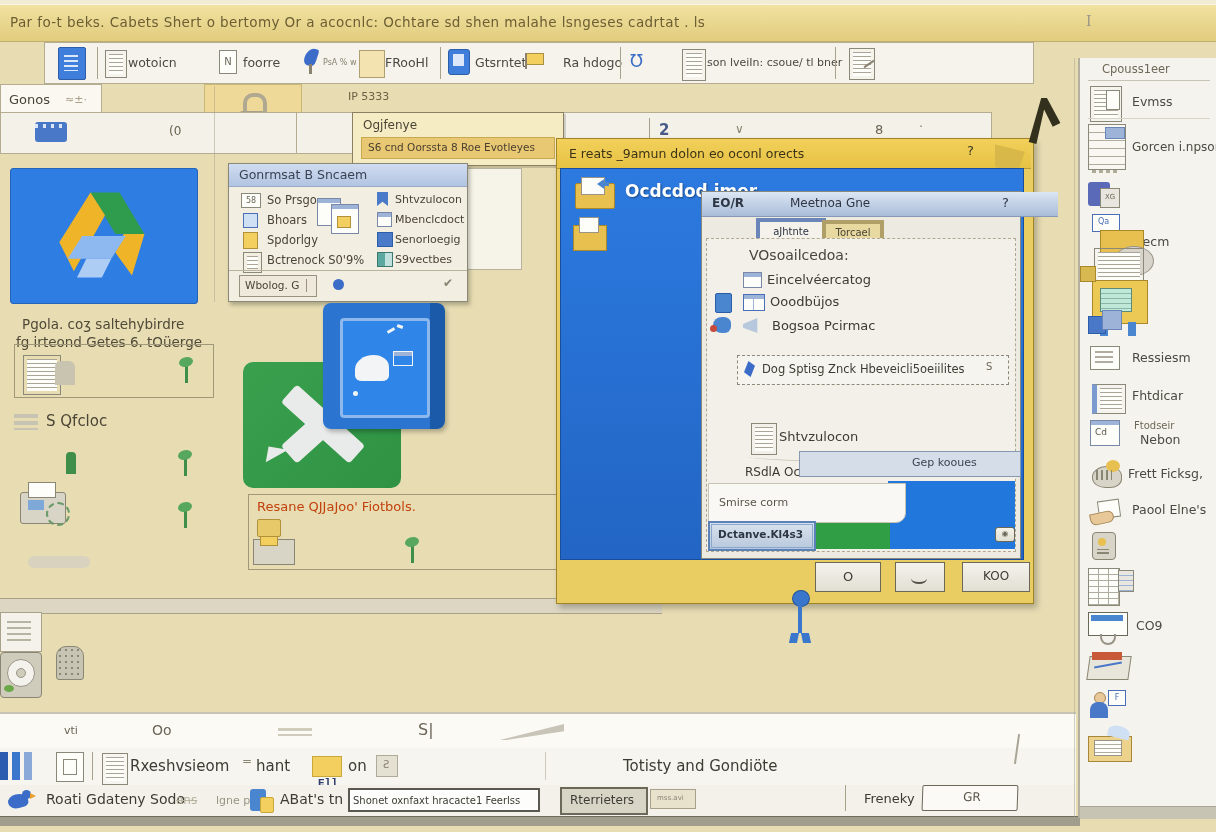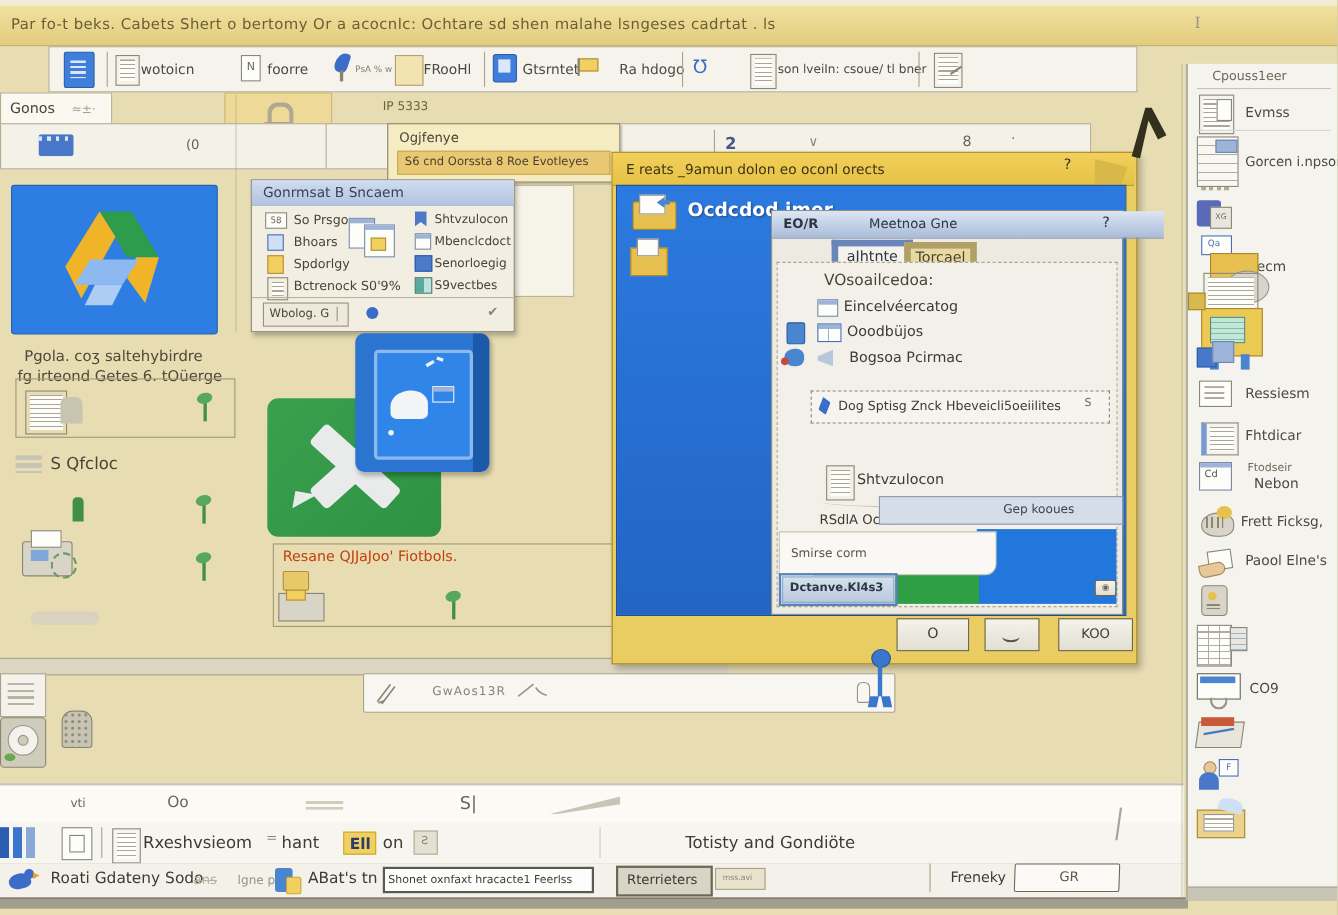--- a/index.html
+++ b/index.html
@@ -8,21 +8,21 @@
   .e{position:absolute;}
   .t{position:absolute;white-space:nowrap;}
   .bar{background:#f5f3ec;border:1px solid #b4ad92;}
   .btn{background:linear-gradient(#f4f3ec,#e2dfd2);border:1px solid #6a6858;text-align:center;}
   .doc{background:#fdfdf9;border:1px solid #8a8878;}
   .lines{background-image:repeating-linear-gradient(to bottom,transparent 0 3px,#aaa596 3px 4px);
          background-clip:content-box;padding:3px;}
   .ln{background:#a8a28a;}
   .win-ic{background:#fdfdf9;border:1px solid #7a88a8;text-decoration:underline;}
   .win-ic:before{content:"";display:block;height:4px;background:#9db4d8;}
-  .tab{position:absolute;border:6px solid #14532d;font-size:13px;text-align:center;line-height:19px;}
+  .tab{position:absolute;border:4px solid #14532d;font-size:10px;text-align:center;line-height:19px;}
   .plant{position:absolute;width:14px;height:26px;}
   .plant:before{content:"";position:absolute;left:6px;top:2px;width:3px;height:24px;background:#3f8f4a;}
   .plant:after{content:"";position:absolute;left:0;top:0;width:14px;height:10px;background:#57a85e;
                border-radius:60% 40% 60% 40%;}
   .dot{border-radius:50%;}
   .sb-lbl{position:absolute;font-size:12.5px;color:#4a4a42;white-space:nowrap;}
 </style>
 </head>
 <body>
 
@@ -323,30 +323,20 @@
   <div class="e btn" style="left:815px;top:562px;width:64px;height:28px;">
     <span class="t" style="left:27px;top:6px;font-size:13px;color:#3c3c34;">O</span>
   </div>
   <div class="e btn" style="left:895px;top:562px;width:48px;height:28px;">
     <div class="e" style="left:15px;top:10px;width:16px;height:9px;border-bottom:2px solid #55534a;border-radius:50%;"></div>
   </div>
   <div class="e btn" style="left:962px;top:562px;width:66px;height:28px;">
     <span class="t" style="left:20px;top:6px;font-size:12px;color:#3c3c34;">KOO</span>
   </div>
 
-  <div class="e" style="left:330px;top:612px;width:482px;height:34px;background:#f7f6f0;border:1px solid #a8a28a;border-radius:2px;">
-    <svg style="position:absolute;left:10px;top:5px;" width="28" height="24" viewBox="0 0 28 24">
-      <path d="M2 20 L14 4 M6 22 L18 6 M3 21 L8 19" stroke="#8a8674" stroke-width="1.5" fill="none"></path>
-    </svg>
-    <span class="t" style="left:62px;top:9px;font-size:11px;color:#8a8476;letter-spacing:1px;">GwAos13R</span>
-    <svg style="position:absolute;left:138px;top:6px;" width="36" height="20" viewBox="0 0 36 20">
-      <path d="M2 14 L16 3 M18 6 q4 6 10 7" stroke="#9a9488" stroke-width="1.5" fill="none"></path>
-    </svg>
-    <div class="e" style="left:448px;top:7px;width:10px;height:17px;border:1.5px solid #9a9488;border-radius:5px 5px 2px 2px;"></div>
-  </div>
   <div class="e" style="left:785px;top:590px;width:30px;height:58px;">
     <div class="e dot" style="left:7px;top:0;width:16px;height:15px;background:#3a76cc;border:1px solid #24539a;"></div>
     <div class="e" style="left:13px;top:15px;width:4px;height:28px;background:#3a76cc;"></div>
     <div class="e" style="left:5px;top:43px;width:8px;height:10px;background:#3a76cc;transform:skewX(-12deg);"></div>
     <div class="e" style="left:17px;top:43px;width:8px;height:10px;background:#3a76cc;transform:skewX(12deg);"></div>
   </div>
 
   <div class="e" style="left:0;top:612px;width:40px;height:38px;background:#f4f2ea;border:1px solid #a8a28a;">
     <div class="e" style="left:6px;top:8px;width:24px;height:20px;background-image:repeating-linear-gradient(to bottom,#b8b4a4 0 2px,transparent 2px 6px);"></div>
   </div>
@@ -368,21 +358,21 @@
     <div class="e" style="left:0;top:4px;width:44px;height:28px;background-image:linear-gradient(90deg,#2b5cb0 0 8px,transparent 8px 12px,#3a76cc 12px 20px,transparent 20px 24px,#8aa8d8 24px 32px,transparent 32px);"></div>
     <div class="e doc" style="left:56px;top:4px;width:26px;height:28px;">
       <div class="e" style="left:6px;top:6px;width:12px;height:14px;border:1.5px solid #8a8878;"></div>
     </div>
     <div class="e ln" style="left:92px;top:4px;width:1px;height:28px;"></div>
     <div class="e doc lines" style="left:102px;top:5px;width:18px;height:24px;"></div>
     <span class="t" style="left:130px;top:9px;font-size:15px;color:#3c3c34;">Rxeshvsieom</span>
     <span class="t" style="left:242px;top:6px;font-size:12px;color:#8a8674;">=</span>
     <span class="t" style="left:256px;top:9px;font-size:15px;color:#3c3c34;">hant</span>
     <div class="e" style="left:312px;top:8px;width:28px;height:19px;background:#f2cf5e;border:1px solid #c8a838;text-align:center;">
-      <span class="t" style="left:5px;top:3px;font-size:14px;font-weight:bold;color:#2e3c6a;">Ell</span>
+      <span class="t" style="left:5px;top:20px;font-size:11px;font-weight:bold;color:#2e3c6a;font-family:Liberation Mono, monospace;">Ell</span>
     </div>
     <span class="t" style="left:348px;top:9px;font-size:15px;color:#3c3c34;">on</span>
     <div class="e" style="left:376px;top:7px;width:20px;height:20px;background:#e4e0d2;border:1px solid #b0ab98;">
       <span class="t" style="left:6px;top:3px;font-size:10px;color:#8a8476;">Ƨ</span>
     </div>
     <div class="e ln" style="left:545px;top:4px;width:1px;height:28px;opacity:.5;"></div>
     <span class="t" style="left:623px;top:9px;font-size:15px;color:#3c3c34;">Totisty and Gondiöte</span>
     <div class="e" style="left:1016px;top:-14px;width:2px;height:30px;background:#a8a496;transform:rotate(8deg);"></div>
   </div>
   <div class="e" style="left:0;top:785px;width:1076px;height:31px;background:#f3f1e9;">

